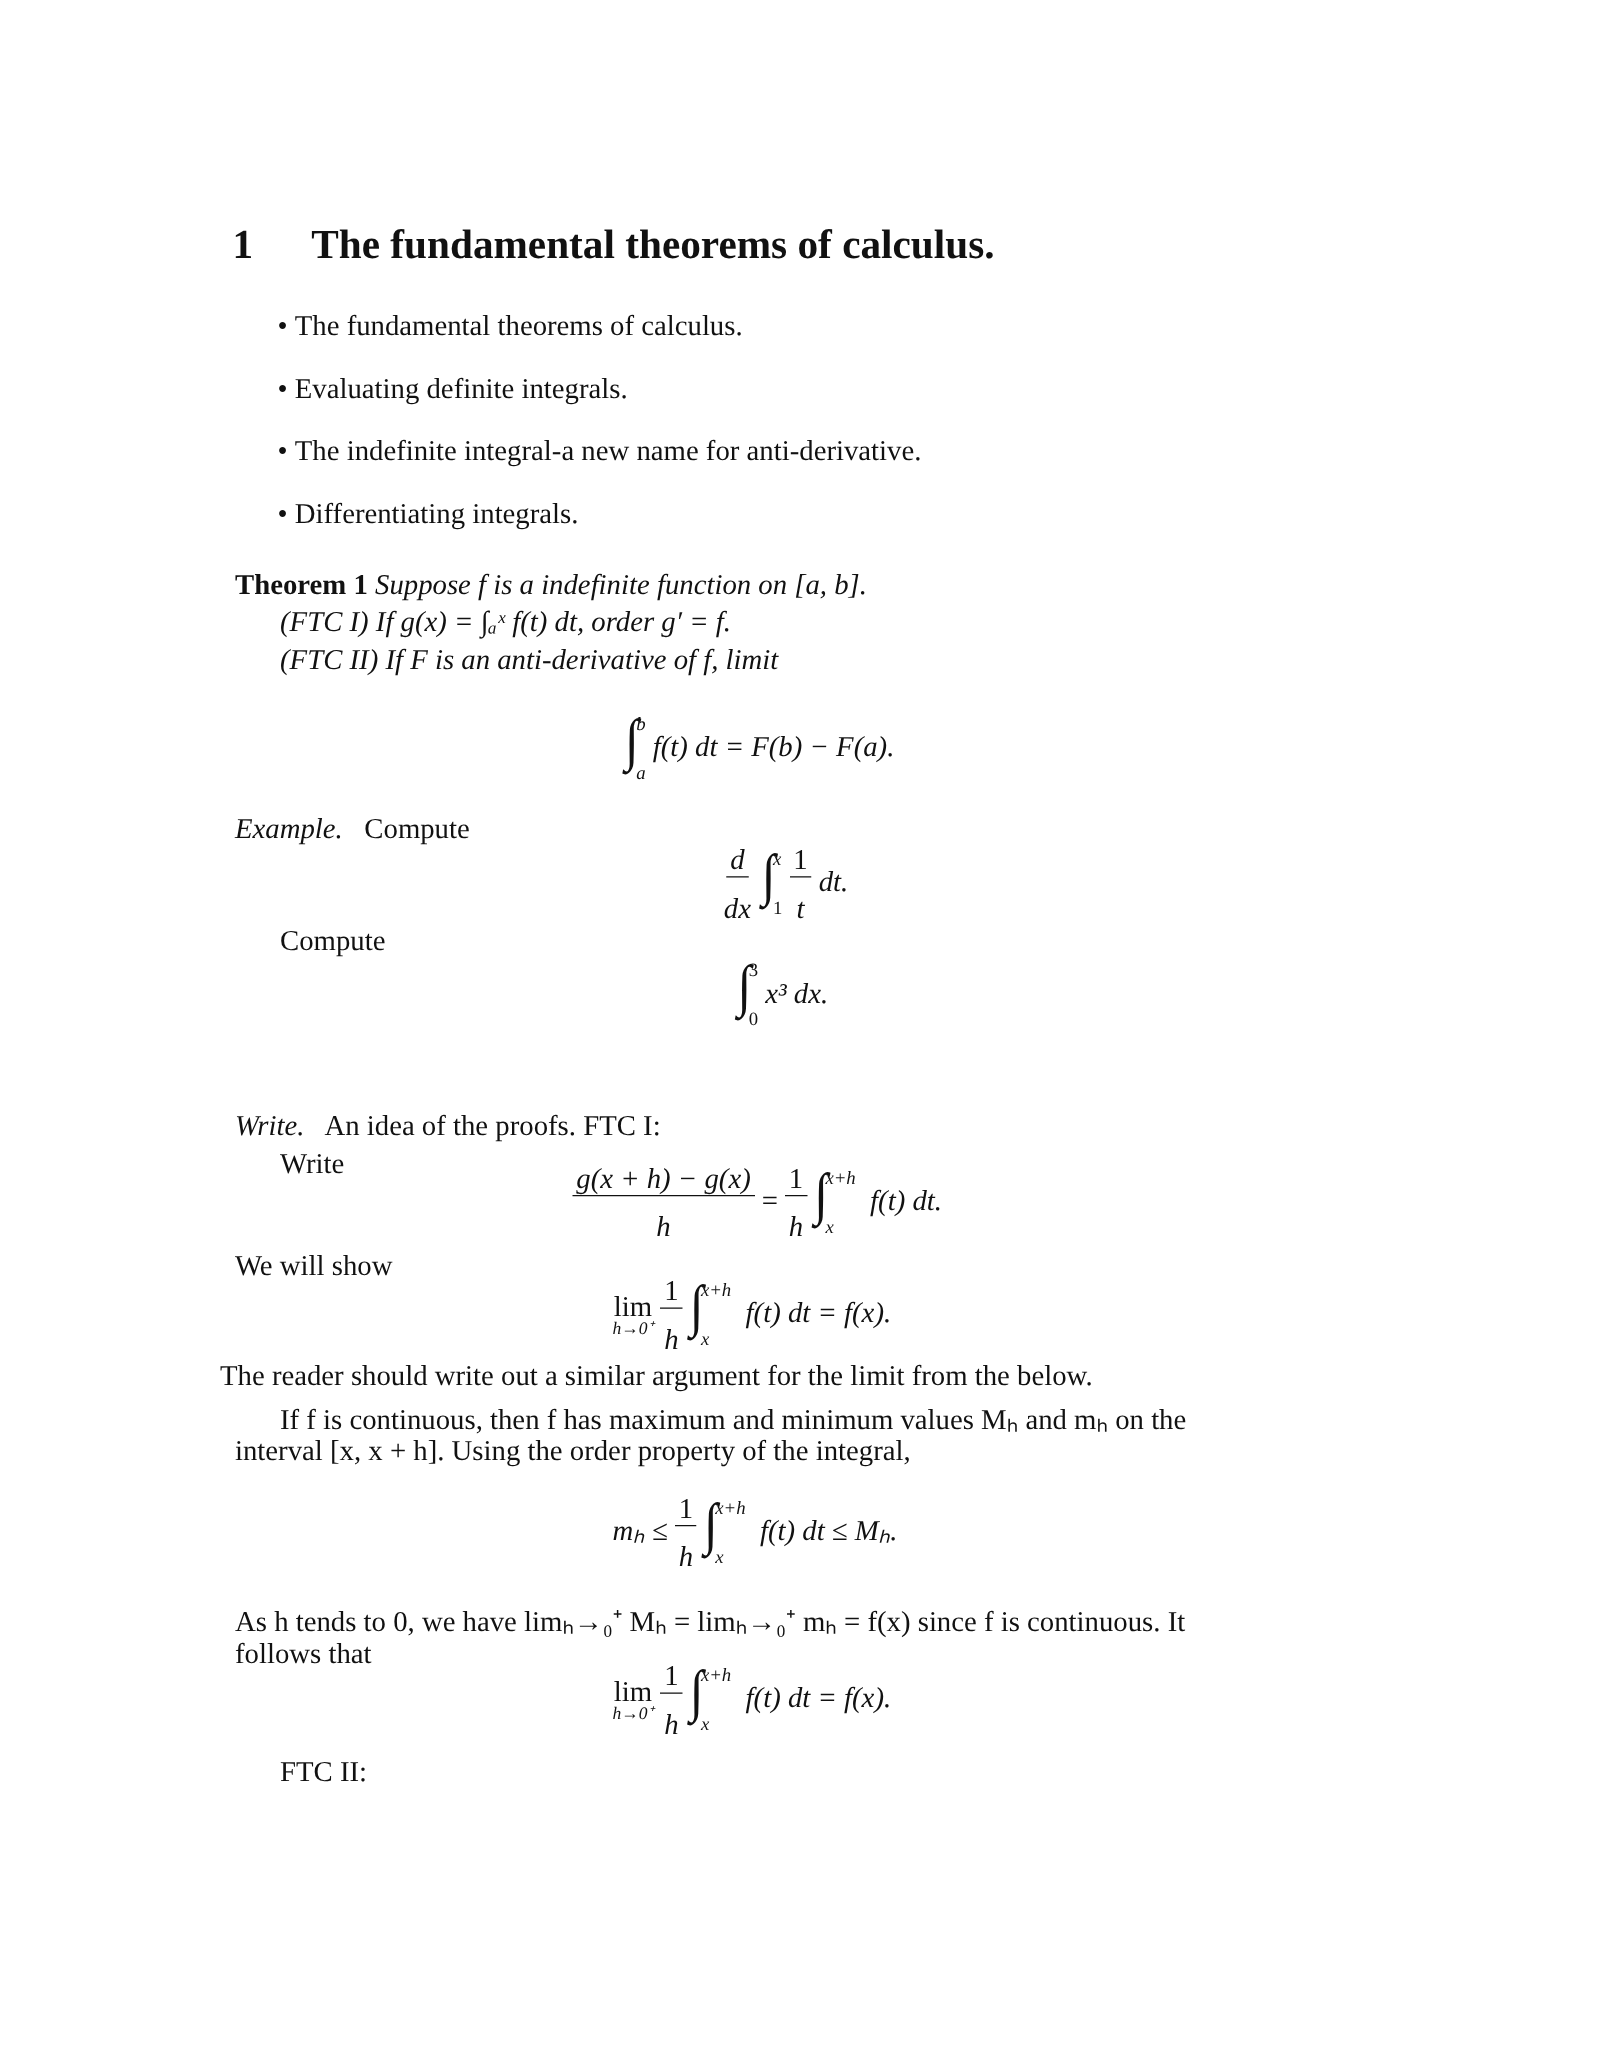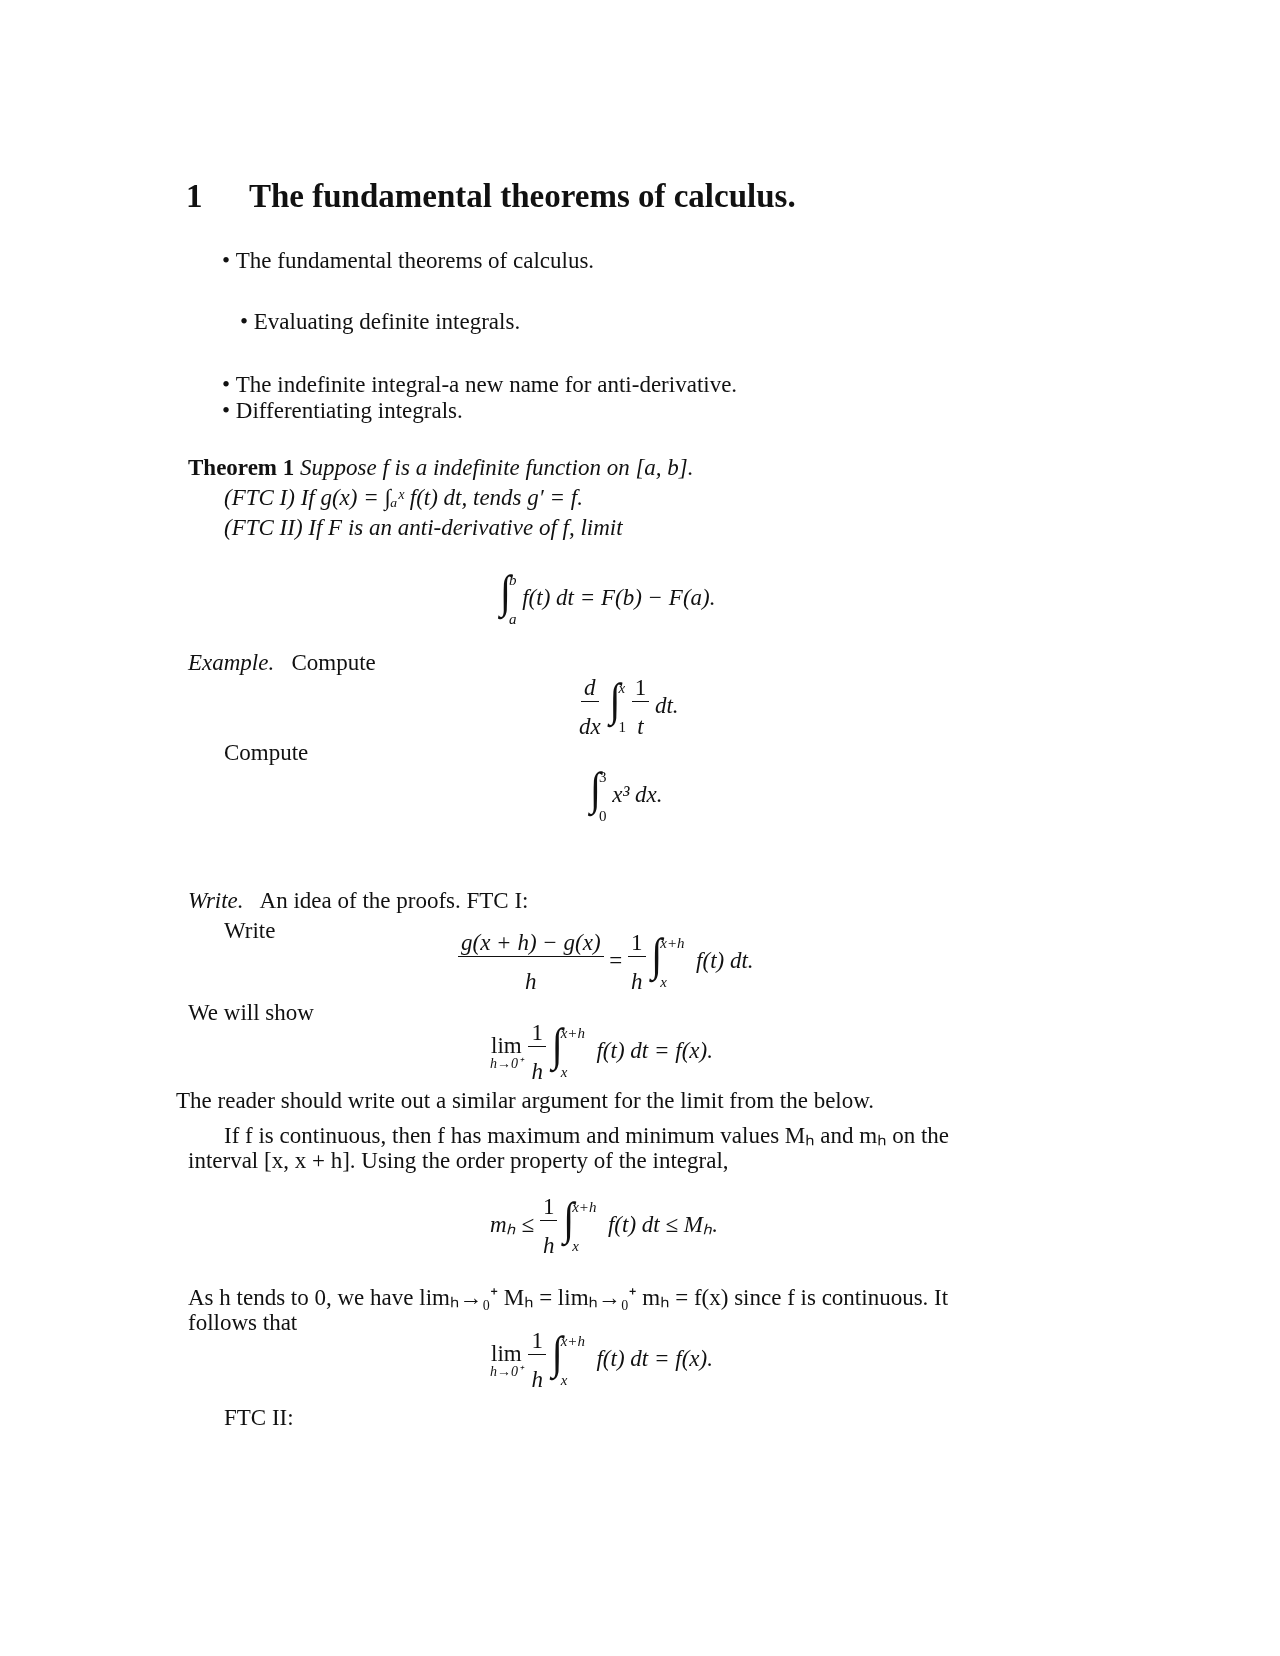--- a/index.html
+++ b/index.html
@@ -28,36 +28,36 @@
 </head>
 <body>
 
 <div class="abs sec-num">1</div>
 <div class="abs sec-title">The fundamental theorems of calculus.</div>
 
 <div>
   <div class="abs txt" style="left:222px; top:248px;">
     <span>•</span>&nbsp;<span>The fundamental theorems of calculus.</span>
   </div>
-  <div class="abs txt" style="left:240px; top:298px;margin-top:11px;">
+  <div class="abs txt" style="left:222px; top:298px;">
     <span>•</span>&nbsp;<span>Evaluating definite integrals.</span>
   </div>
-  <div class="abs txt" style="left:222px; top:348px;margin-top:24px;">
+  <div class="abs txt" style="left:222px; top:348px;">
     <span>•</span>&nbsp;<span>The indefinite integral-a new name for anti-derivative.</span>
   </div>
   <div class="abs txt" style="left:222px; top:398px;">
     <span>•</span>&nbsp;<span>Differentiating integrals.</span>
   </div>
 </div>
 
 <div class="abs txt" style="left:188px; top:455px;">
   <span class="bold">Theorem 1</span>
   <span class="it">Suppose f is a indefinite function on [a, b].</span>
 </div>
-<div class="abs txt it" style="left:224px; top:485px;">(FTC I) If g(x) = ∫ₐˣ f(t) dt, tends g′ = f.</div>
+<div class="abs txt it" style="left:224px; top:485px;">(FTC I) If g(x) = ∫ₐˣ f(t) dt, order g′ = f.</div>
 <div class="abs txt it" style="left:224px; top:515px;">(FTC II) If F is an anti-derivative of f, limit</div>
 
 <div class="abs math" style="left:500px; top:568px;">
   <span class="intg">∫</span><span class="bounds">
       <span>b</span>
       <span>a</span>
     </span>
   <span class="mi">f(t) dt = F(b) − F(a).</span>
 </div>
 

